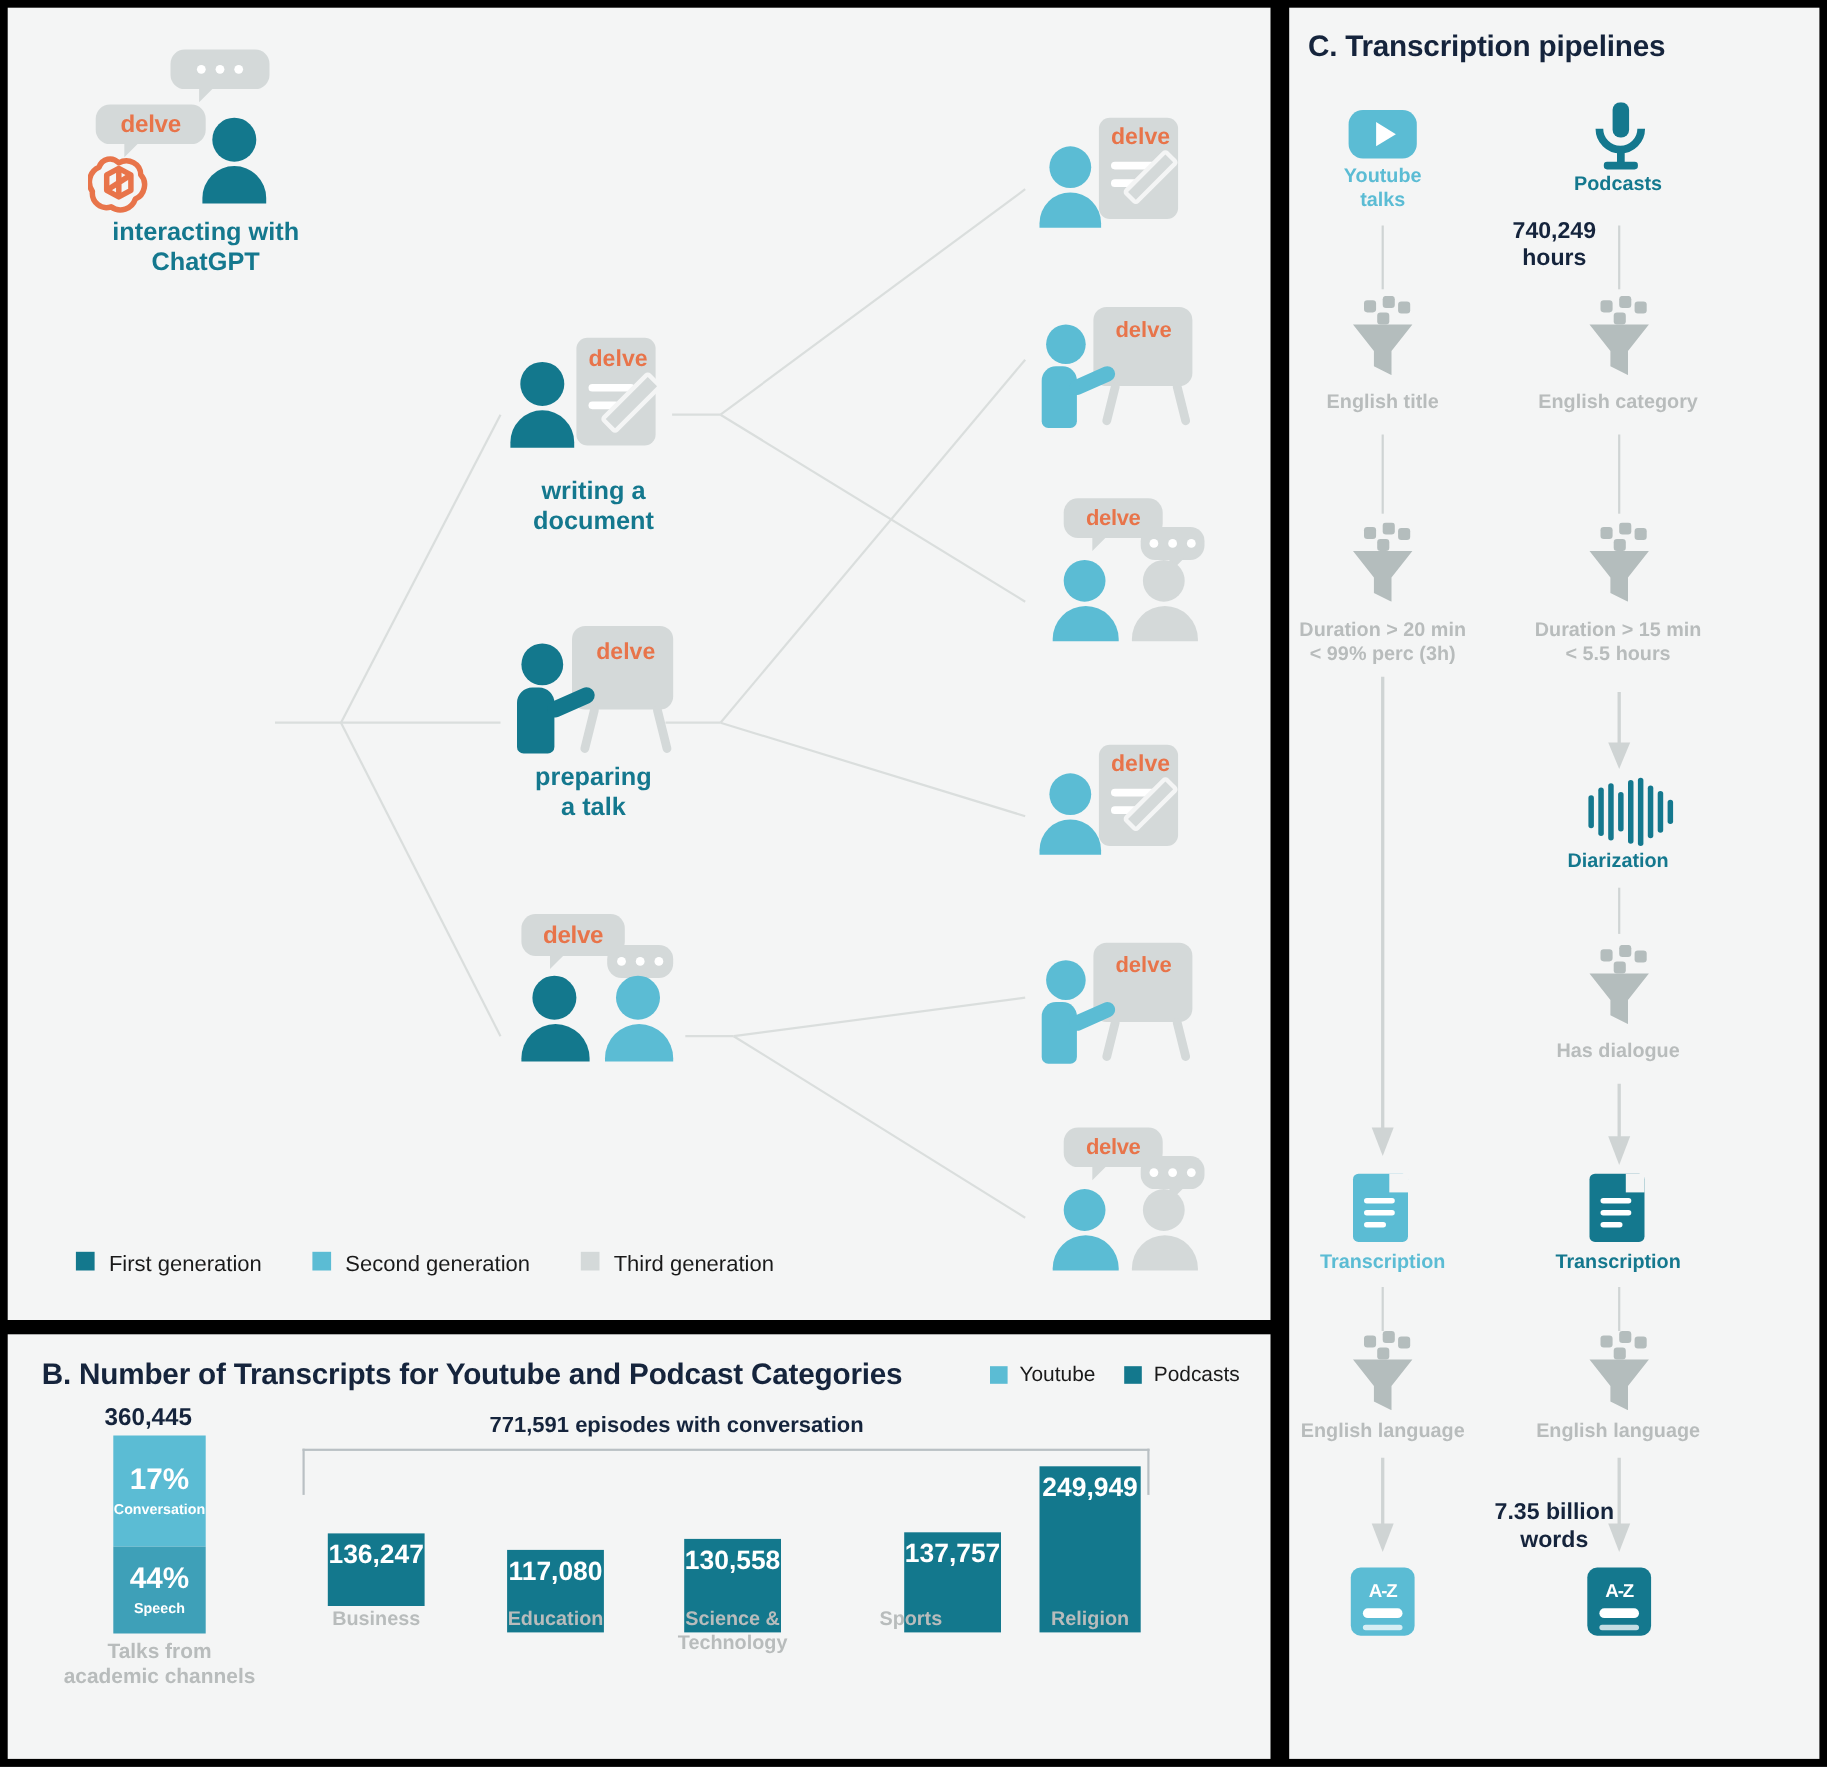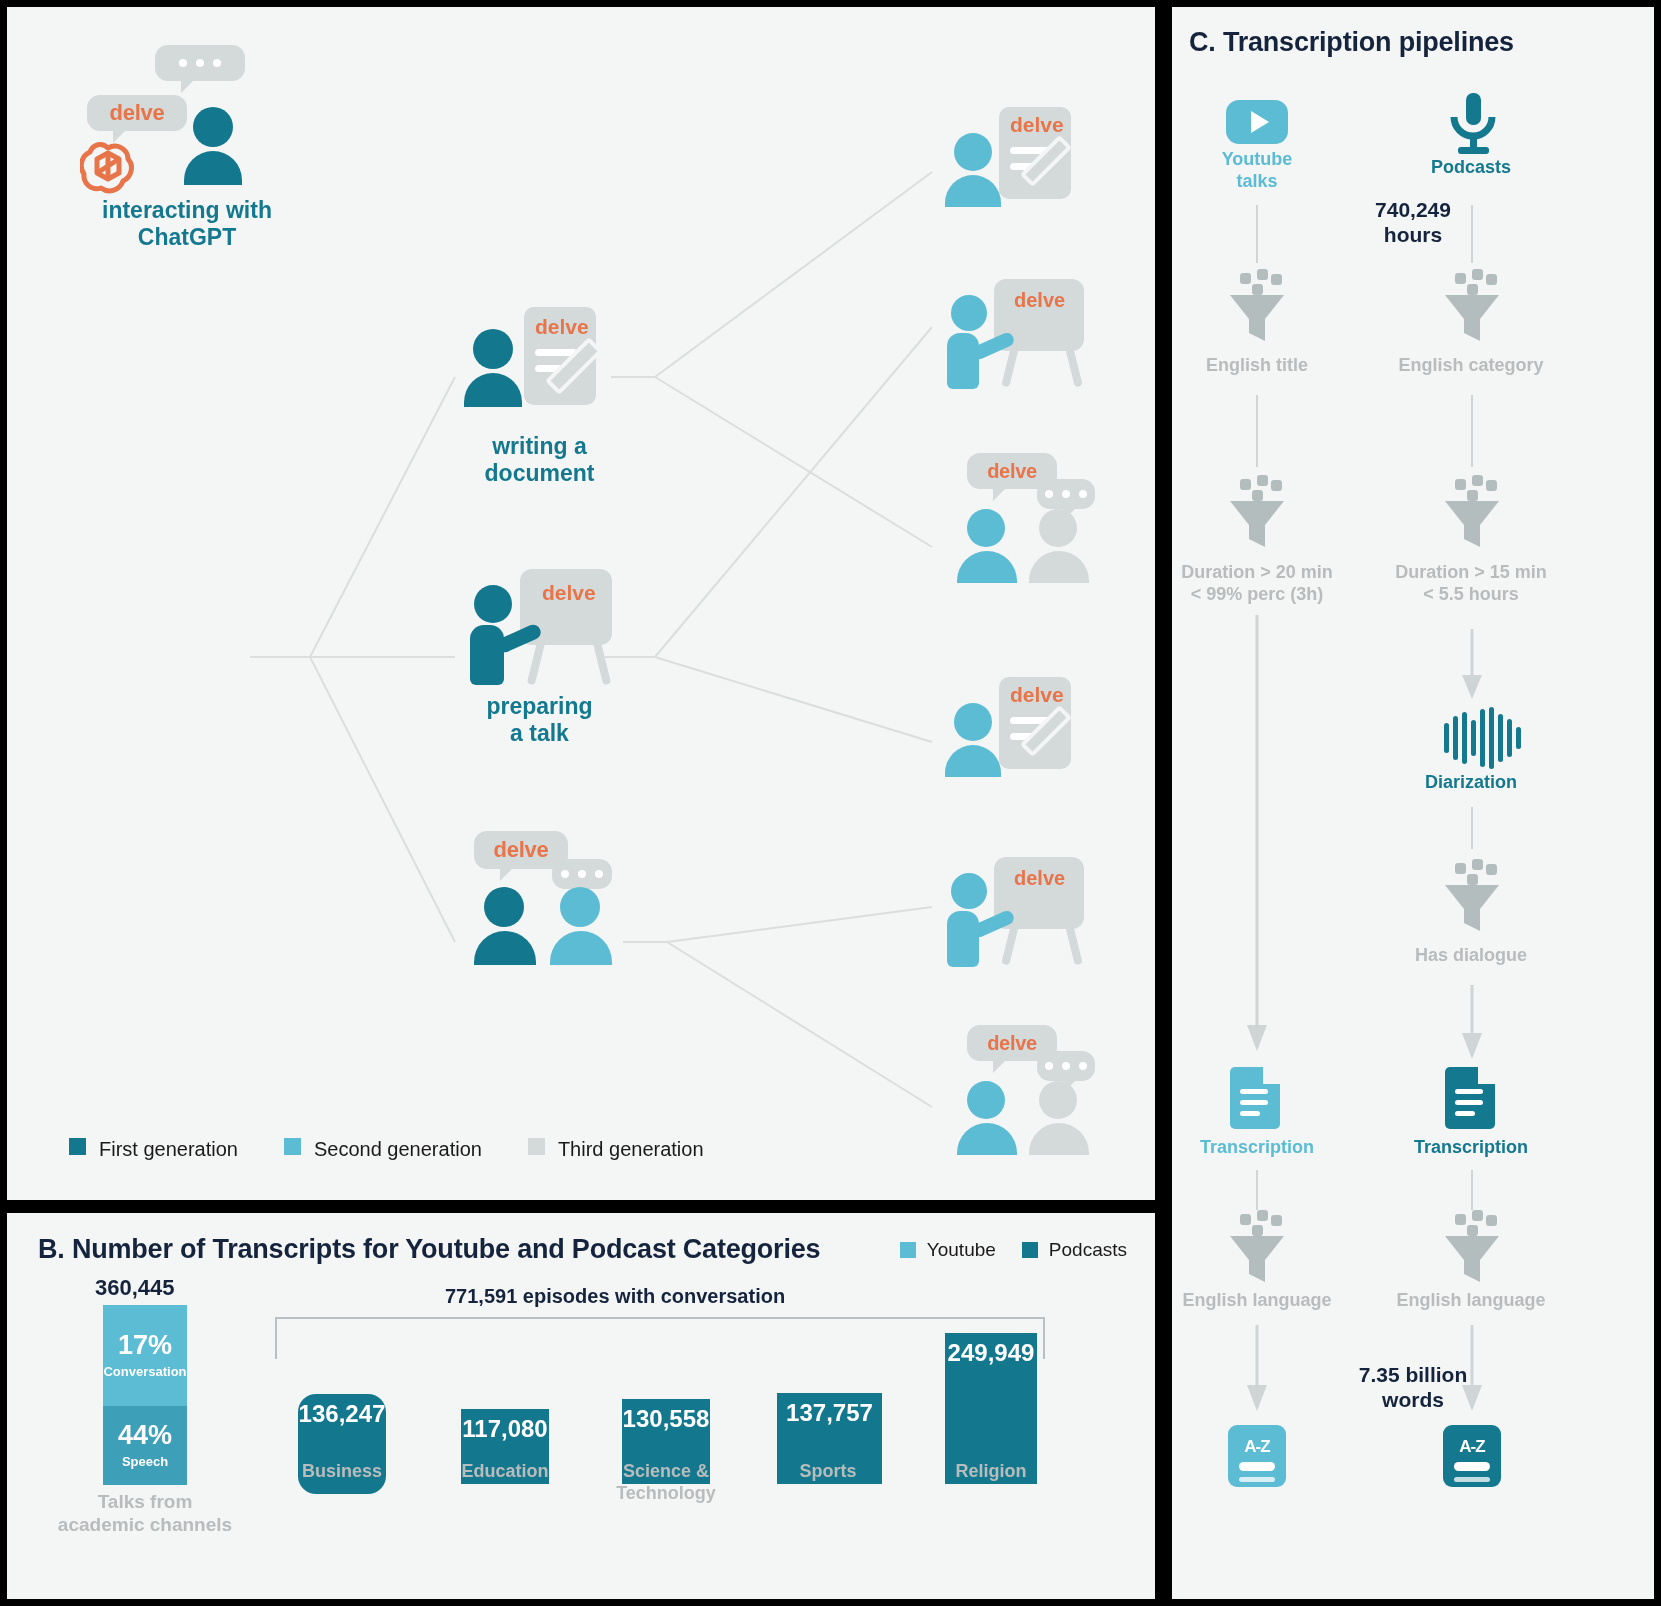--- a/index.html
+++ b/index.html
@@ -407,37 +407,37 @@
         <span class="pct">44%</span>
         <span class="nm">Speech</span>
       </div>
     </div>
     <div class="stack-caption" style="left:43px;top:278px;">Talks from
 academic channels</div>
 
     <div class="bracket-label" style="left:438px;top:72px;">771,591 episodes with conversation</div>
     <div id="bracket" style="left:268px;top:104px;width:770px;"></div>
 
-    <div class="bar" style="left:291px;top:181px;width:88px;height:100px;border-radius:18px;">
+    <div class="bar" style="left:291px;top:181px;width:88px;height:66px;">
       <span class="val">136,247</span>
     </div>
     <div class="bar-cat" style="left:260px;top:248px;">Business</div>
 
     <div class="bar" style="left:454px;top:196px;width:88px;height:75px;">
       <span class="val">117,080</span>
     </div>
     <div class="bar-cat" style="left:423px;top:248px;">Education</div>
 
     <div class="bar" style="left:615px;top:186px;width:88px;height:85px;">
       <span class="val">130,558</span>
     </div>
     <div class="bar-cat" style="left:584px;top:248px;">Science &amp;
 Technology</div>
 
-    <div class="bar" style="left:770px;top:180px;width:105px;height:91px;">
+    <div class="bar" style="left:815px;top:180px;width:88px;height:91px;">
       <span class="val">137,757</span>
     </div>
     <div class="bar-cat" style="left:746px;top:248px;">Sports</div>
 
     <div class="bar" style="left:938px;top:120px;width:92px;height:151px;">
       <span class="val">249,949</span>
     </div>
     <div class="bar-cat" style="left:909px;top:248px;">Religion</div>
   </div>
 

